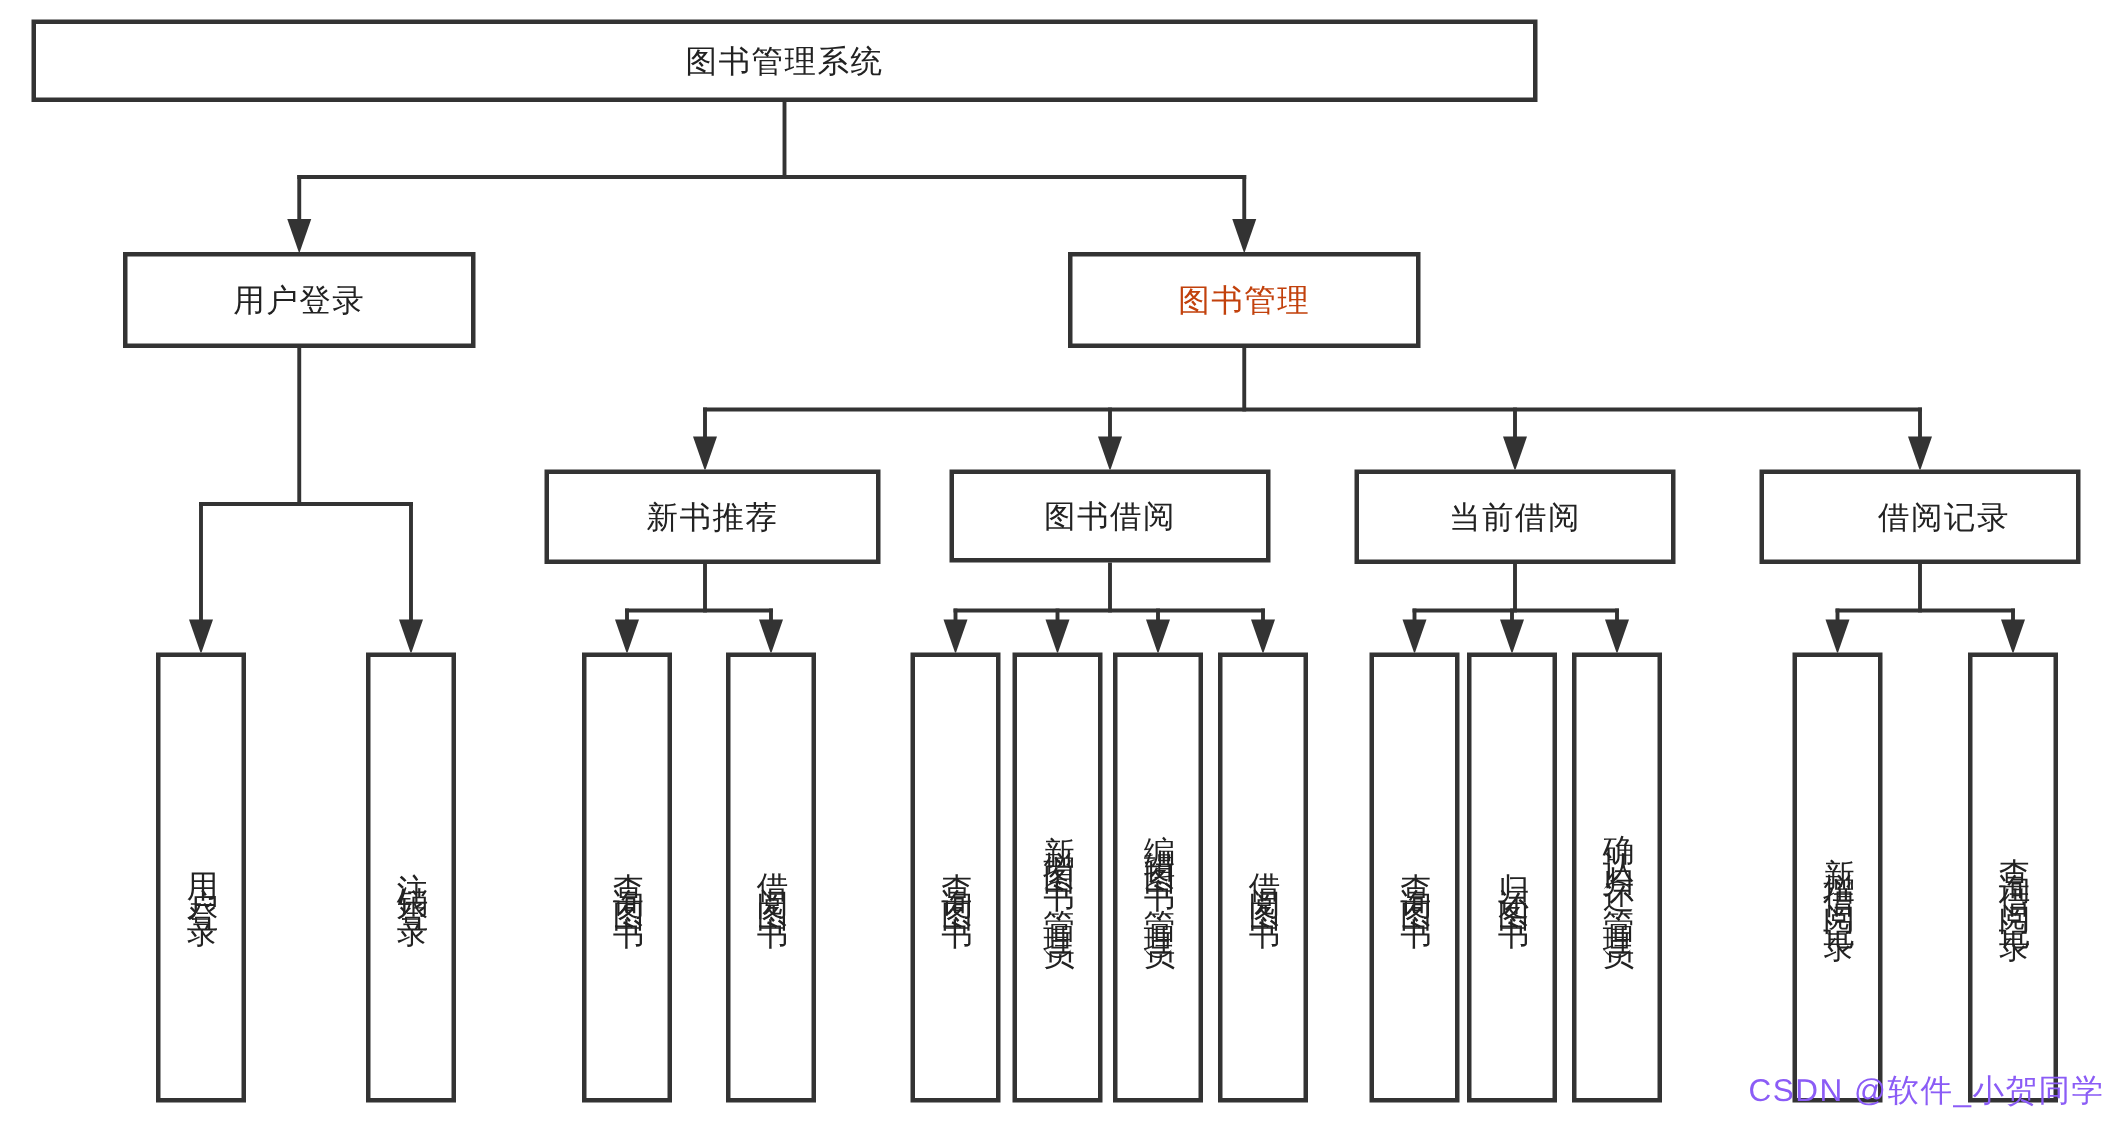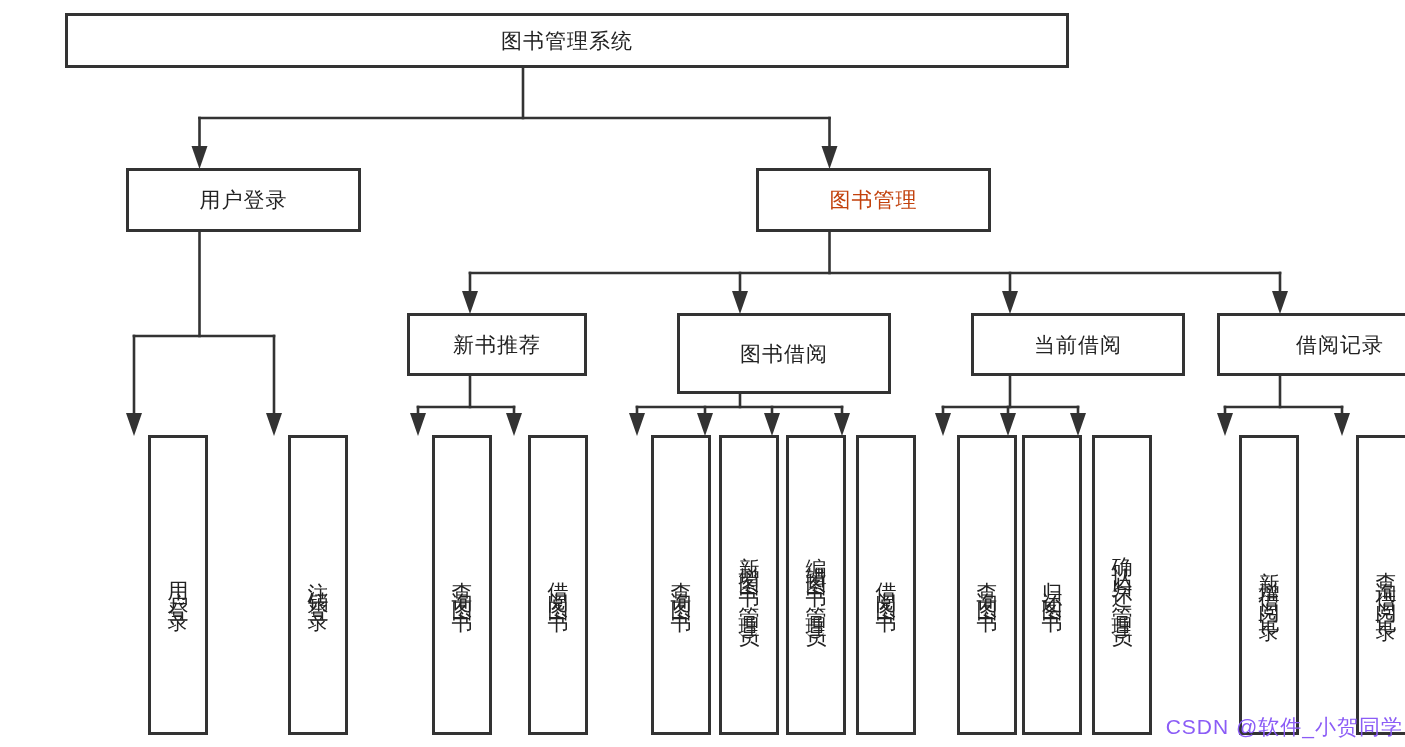--- a/index.html
+++ b/index.html
@@ -27,21 +27,20 @@
     background: #ffffff;
     border: 3px solid #15803d;
     display: flex;
     align-items: center;
     justify-content: center;
     color: #222222;
     font-size: 21px;
     letter-spacing: 1px;
     z-index: 2;
     white-space: nowrap;
-    margin-left: 44px;
   }
   .node.vertical {
     writing-mode: vertical-rl;
     text-orientation: mixed;
     letter-spacing: 10px;
     font-size: 21px;
     white-space: normal;
   }
   #watermark {
     position: absolute;
@@ -110,28 +109,28 @@
       <polygon points="1217,413 1233,413 1225,436" fill="#333333"></polygon>
       <line x1="1342" y1="407" x2="1342" y2="414" stroke="#333333" stroke-width="2.6" stroke-linecap="square"></line>
       <polygon points="1334,413 1350,413 1342,436" fill="#333333"></polygon>
     </svg>
   <div id="watermark" style="color: #8b5cf6;">CSDN @软件_小贺同学</div>
 <div class="node" style="left: 21px; top: 13px; width: 1004px; height: 55px; border-color: rgb(51, 51, 51); background: rgb(255, 255, 255); color: rgb(34, 34, 34);">图书管理系统</div>
     <div class="node" style="left: 82px; top: 168px; width: 235px; height: 64px; border-color: rgb(51, 51, 51); background: rgb(255, 255, 255); color: rgb(34, 34, 34);">用户登录</div>
     <div class="node vertical" style="left: 104px; top: 435px; width: 60px; height: 300px; border-color: rgb(51, 51, 51); background: rgb(255, 255, 255); color: rgb(34, 34, 34);">用户登录</div>
     <div class="node vertical" style="left: 244px; top: 435px; width: 60px; height: 300px; border-color: rgb(51, 51, 51); background: rgb(255, 255, 255); color: rgb(34, 34, 34);">注销登录</div>
     <div class="node" style="left: 712px; top: 168px; width: 235px; height: 64px; border-color: rgb(51, 51, 51); background: rgb(255, 255, 255); color: #c2410c;">图书管理</div>
-    <div class="node" style="left: 363px; top: 313px; width: 180px; height: 63px; border-color: rgb(51, 51, 51); background: rgb(255, 255, 255); color: rgb(34, 34, 34);">新书推荐</div>
+    <div class="node" style="left: 363px; top: 313px; width: 224px; height: 63px; border-color: rgb(51, 51, 51); background: rgb(255, 255, 255); color: rgb(34, 34, 34);">新书推荐</div>
     <div class="node vertical" style="left: 388px; top: 435px; width: 60px; height: 300px; border-color: rgb(51, 51, 51); background: rgb(255, 255, 255); color: rgb(34, 34, 34);">查询图书</div>
     <div class="node vertical" style="left: 484px; top: 435px; width: 60px; height: 300px; border-color: rgb(51, 51, 51); background: rgb(255, 255, 255); color: rgb(34, 34, 34);">借阅图书</div>
-    <div class="node" style="left: 633px; top: 313px; width: 214px; height: 81px; border-color: rgb(51, 51, 51); background: rgb(255, 255, 255); color: rgb(34, 34, 34);">图书借阅</div>
+    <div class="node" style="left: 633px; top: 313px; width: 214px; height: 62px; border-color: rgb(51, 51, 51); background: rgb(255, 255, 255); color: rgb(34, 34, 34);">图书借阅</div>
     <div class="node vertical" style="left: 607px; top: 435px; width: 60px; height: 300px; border-color: rgb(51, 51, 51); background: rgb(255, 255, 255); color: rgb(34, 34, 34);">查询图书</div>
     <div class="node vertical" style="left: 675px; top: 435px; width: 60px; height: 300px; border-color: rgb(51, 51, 51); background: rgb(255, 255, 255); color: rgb(34, 34, 34);">新增图书（管理员）</div>
     <div class="node vertical" style="left: 742px; top: 435px; width: 60px; height: 300px; border-color: rgb(51, 51, 51); background: rgb(255, 255, 255); color: rgb(34, 34, 34);">编辑图书（管理员）</div>
     <div class="node vertical" style="left: 812px; top: 435px; width: 60px; height: 300px; border-color: rgb(51, 51, 51); background: rgb(255, 255, 255); color: rgb(34, 34, 34);">借阅图书</div>
-    <div class="node" style="left: 927px; top: 313px; width: 214px; height: 63px; border-color: rgb(51, 51, 51); background: rgb(255, 255, 255); color: rgb(34, 34, 34);">当前借阅</div>
+    <div class="node" style="left: 903px; top: 313px; width: 214px; height: 63px; border-color: rgb(51, 51, 51); background: rgb(255, 255, 255); color: rgb(34, 34, 34);">当前借阅</div>
     <div class="node vertical" style="left: 913px; top: 435px; width: 60px; height: 300px; border-color: rgb(51, 51, 51); background: rgb(255, 255, 255); color: rgb(34, 34, 34);">查询图书</div>
     <div class="node vertical" style="left: 978px; top: 435px; width: 60px; height: 300px; border-color: rgb(51, 51, 51); background: rgb(255, 255, 255); color: rgb(34, 34, 34);">归还图书</div>
     <div class="node vertical" style="left: 1048px; top: 435px; width: 60px; height: 300px; border-color: rgb(51, 51, 51); background: rgb(255, 255, 255); color: rgb(34, 34, 34);">确认归还（管理员）</div>
     <div class="node" style="left: 1173px; top: 313px; width: 214px; height: 63px; border-color: rgb(51, 51, 51); background: rgb(255, 255, 255); color: rgb(34, 34, 34); padding-left: 32px;">借阅记录</div>
     <div class="node vertical" style="left: 1195px; top: 435px; width: 60px; height: 300px; border-color: rgb(51, 51, 51); background: rgb(255, 255, 255); color: rgb(34, 34, 34);">新增借阅记录</div>
     <div class="node vertical" style="left: 1312px; top: 435px; width: 60px; height: 300px; border-color: rgb(51, 51, 51); background: rgb(255, 255, 255); color: rgb(34, 34, 34);">查询借阅记录</div>
   </div>
 
 </body></html>

